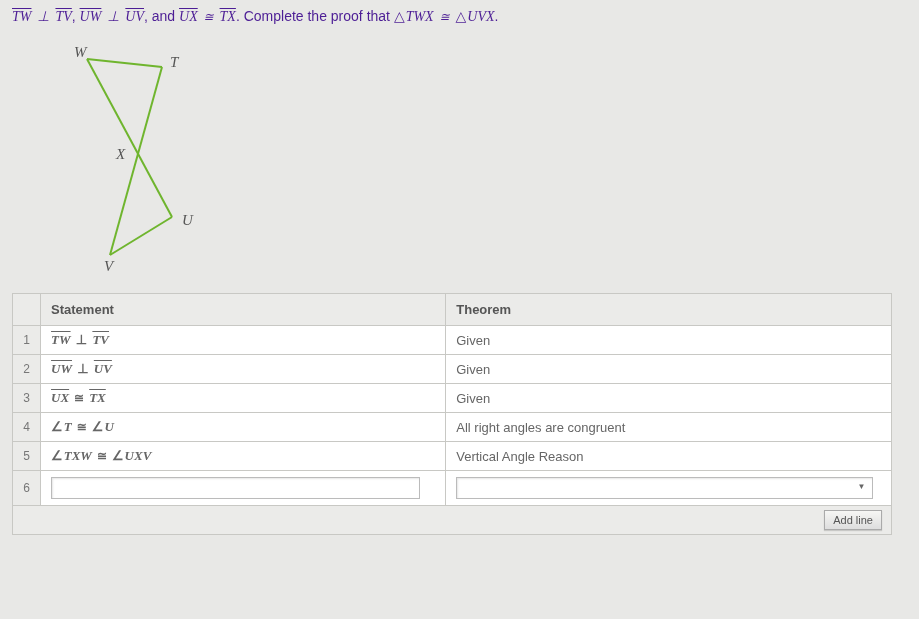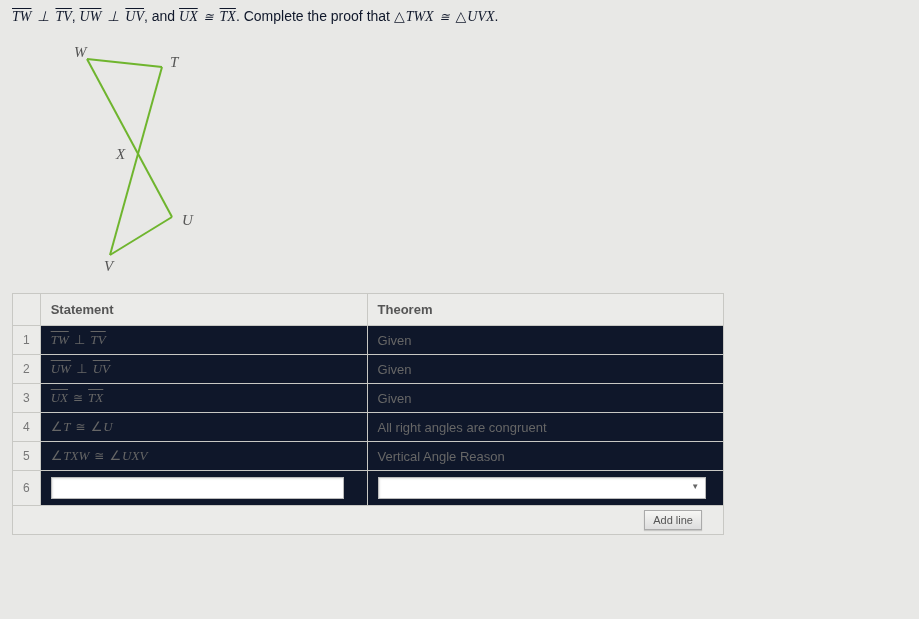--- a/index.html
+++ b/index.html
@@ -7,38 +7,38 @@
       font-family: Verdana, Geneva, sans-serif;
       background: #e8e8e6;
       color: #555;
       padding: 8px 12px;
       width: 919px;
       height: 619px;
       overflow: hidden;
     }
     .problem-text {
       font-size: 14px;
-      color: #0f172a;
+      color: #4c1d95;
       margin-bottom: 12px;
     }
     .problem-text .math {
       font-style: italic;
       font-family: 'Times New Roman', serif;
     }
     .overline {
       text-decoration: overline;
       text-decoration-thickness: 1px;
     }
     .diagram {
       margin: 4px 0 12px 40px;
     }
     .proof-table {
       border-collapse: collapse;
-      width: 712px;
-      background: #0f172a;
+      width: 880px;
+      background: #ffffff;
       border: 1px solid #c8c8c4;
     }
     .proof-table th {
       text-align: left;
       font-weight: bold;
       padding: 8px 10px;
       border: 1px solid #c8c8c4;
       color: #555;
       font-size: 13px;
       background: #ebebe9;
@@ -56,20 +56,21 @@
       color: #777;
       font-size: 12px;
       background: #ebebe9;
     }
     .proof-table .stmt-col { width: 400px; }
     .proof-table .reason-col { width: 440px; }
     .math-cell {
       font-family: 'Times New Roman', serif;
       font-style: italic;
       font-size: 14px;
+      font-weight: bold;
     }
     .perp { font-style: normal; padding: 0 2px; }
     .cong { font-style: normal; padding: 0 2px; font-size: 12px; }
     .angle { font-style: normal; padding-right: 1px; }
     .tri { font-style: normal; padding-right: 1px; }
     .input-box {
       width: 96%;
       height: 22px;
       border: 1px solid #bbb;
       background: #fff;
@@ -86,21 +87,21 @@
     .select-box::after {
       content: "▼";
       position: absolute;
       right: 6px;
       top: 4px;
       font-size: 8px;
       color: #666;
     }
     .footer-row td {
       text-align: right;
-      padding: 4px 21px;
+      padding: 4px 9px;
       background: #ebebe9;
     }
     .add-line-btn {
       display: inline-block;
       background: linear-gradient(#f6f6f4, #dedede);
       border: 1px solid #aaa;
       padding: 3px 8px;
       font-size: 11px;
       color: #555;
       cursor: pointer;

